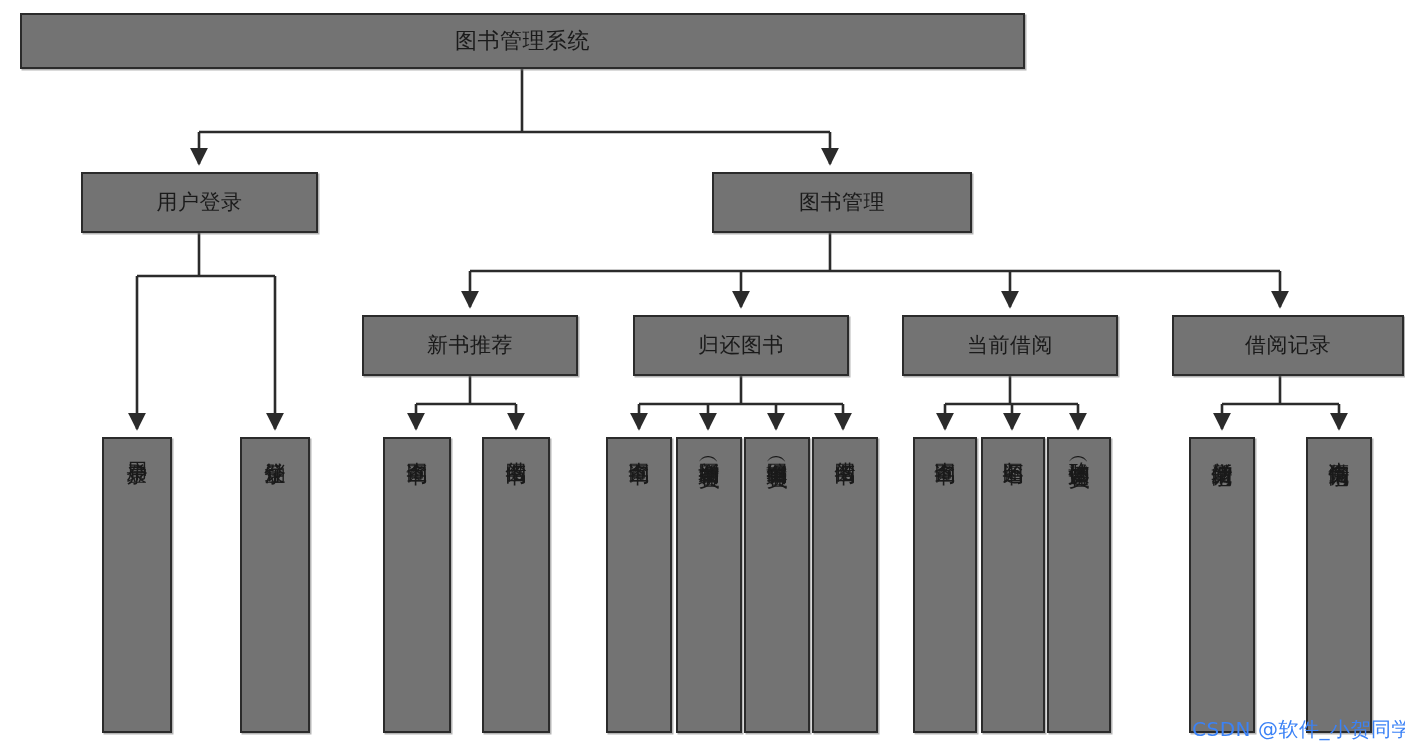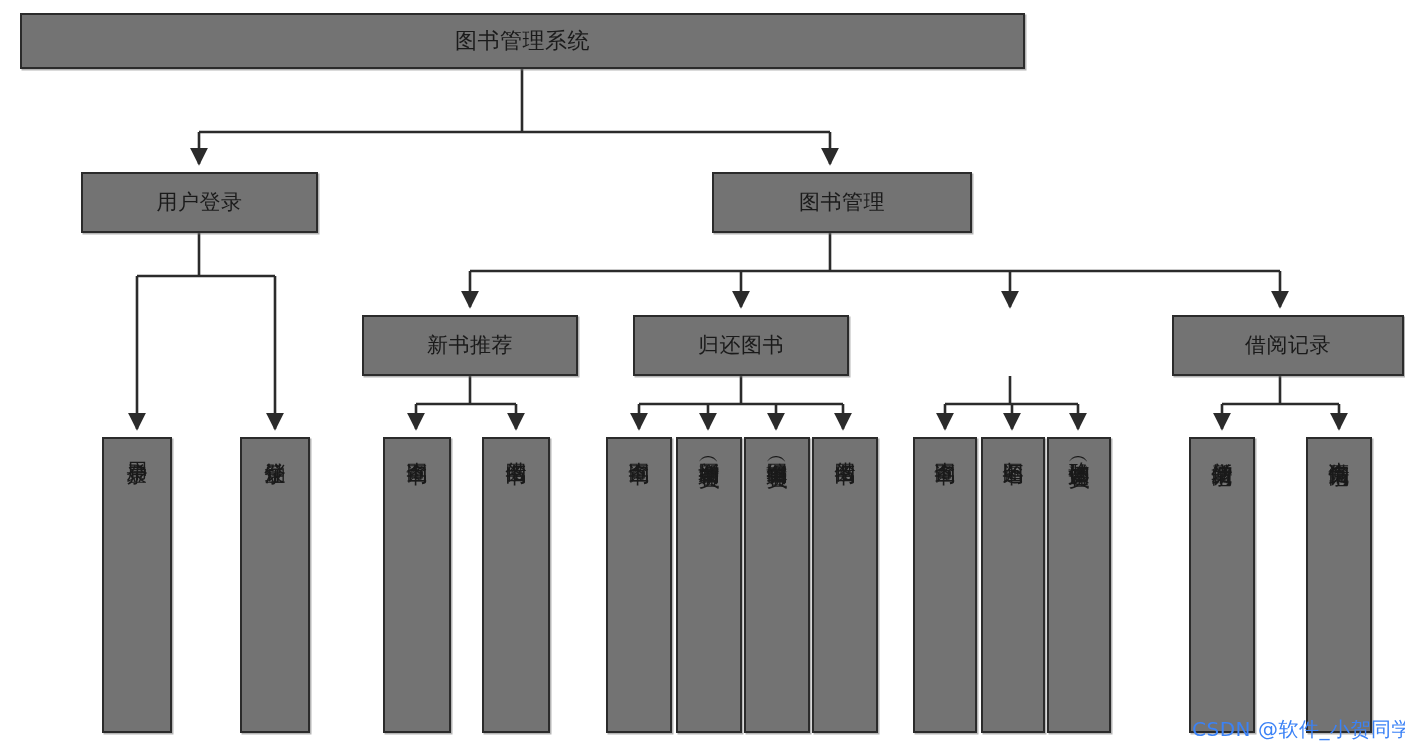--- a/index.html
+++ b/index.html
@@ -136,20 +136,23 @@
   <div class="node h" style="left:712px; top:172px; width:260px; height:61px;">
     <span class="label">图书管理</span>
   </div>
 
   <div class="node h" style="left:362px; top:315px; width:216px; height:61px;">
     <span class="label">新书推荐</span>
   </div>
   <div class="node h" style="left:633px; top:315px; width:216px; height:61px;">
     <span class="label">归还图书</span>
   </div>
+  <div class="node h" style="left:902px; top:315px; width:216px; height:61px;">
+    <span class="label">当前借阅</span>
+  </div>
   <div class="node h" style="left:1172px; top:315px; width:232px; height:61px;">
     <span class="label">借阅记录</span>
   </div>
 
   <div class="node v" style="left:102px; top:437px; width:70px; height:296px;">
     <span class="label">用户登录</span>
   </div>
   <div class="node v" style="left:240px; top:437px; width:70px; height:296px;">
     <span class="label">注销登录</span>
   </div>

